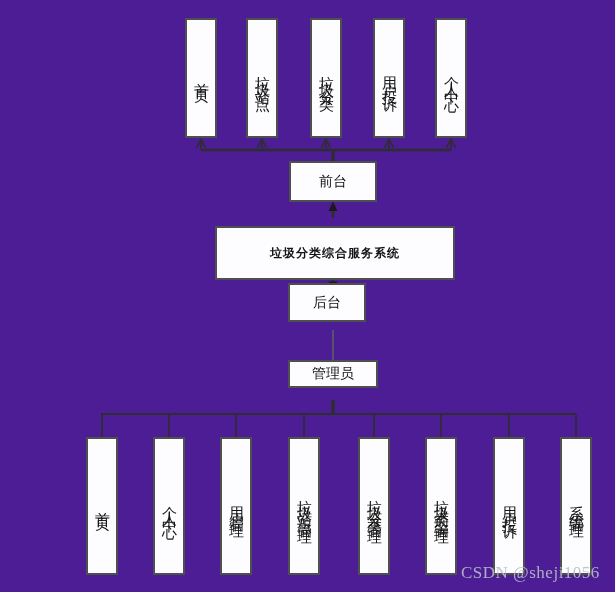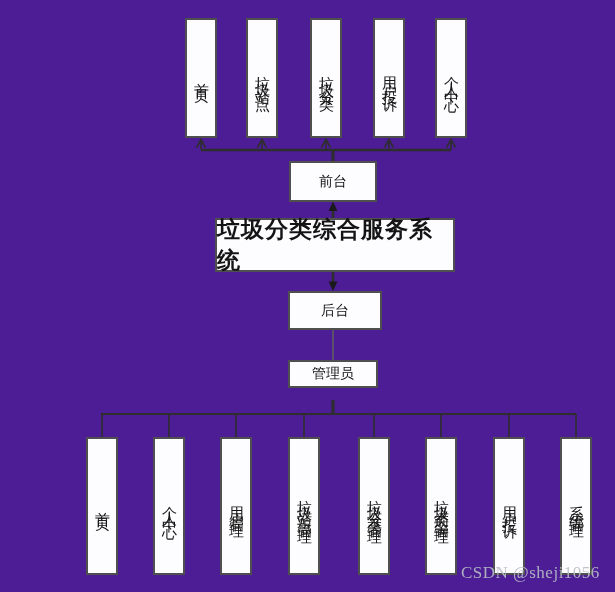--- a/index.html
+++ b/index.html
@@ -15,25 +15,25 @@
   .vbox{width:32px;}
   .vbox.top{top:18px;height:120px;}
   .vbox.bottom{top:437px;height:138px;}
   .vtext{
     writing-mode:vertical-lr;text-orientation:upright;
     font-size:15px;letter-spacing:7px;line-height:1;color:#141414;
   }
   .vbox.bottom .vtext{letter-spacing:6px;}
   .hbox{font-size:14px;color:#141414;}
   .mainbox{
-    left:215px;top:218px;width:240px;height:54px;
-    font-size:23px;font-weight:bold;letter-spacing:1px;
+    left:215px;top:226px;width:240px;height:54px;
+    font-size:12px;font-weight:bold;letter-spacing:1px;
   }
   .frontbox{left:289px;top:161px;width:88px;height:41px;}
-  .backbox{left:288px;top:291px;width:94px;height:39px;}
+  .backbox{left:288px;top:283px;width:78px;height:39px;}
   .adminbox{left:288px;top:360px;width:90px;height:28px;}
   .watermark{
     position:absolute;left:461px;top:563px;font-size:17px;letter-spacing:0.5px;
     color:#b9bec6;opacity:0.9;white-space:nowrap;z-index:5;
   }
 </style>
 </head>
 <body>
 
 <div class="stage">

